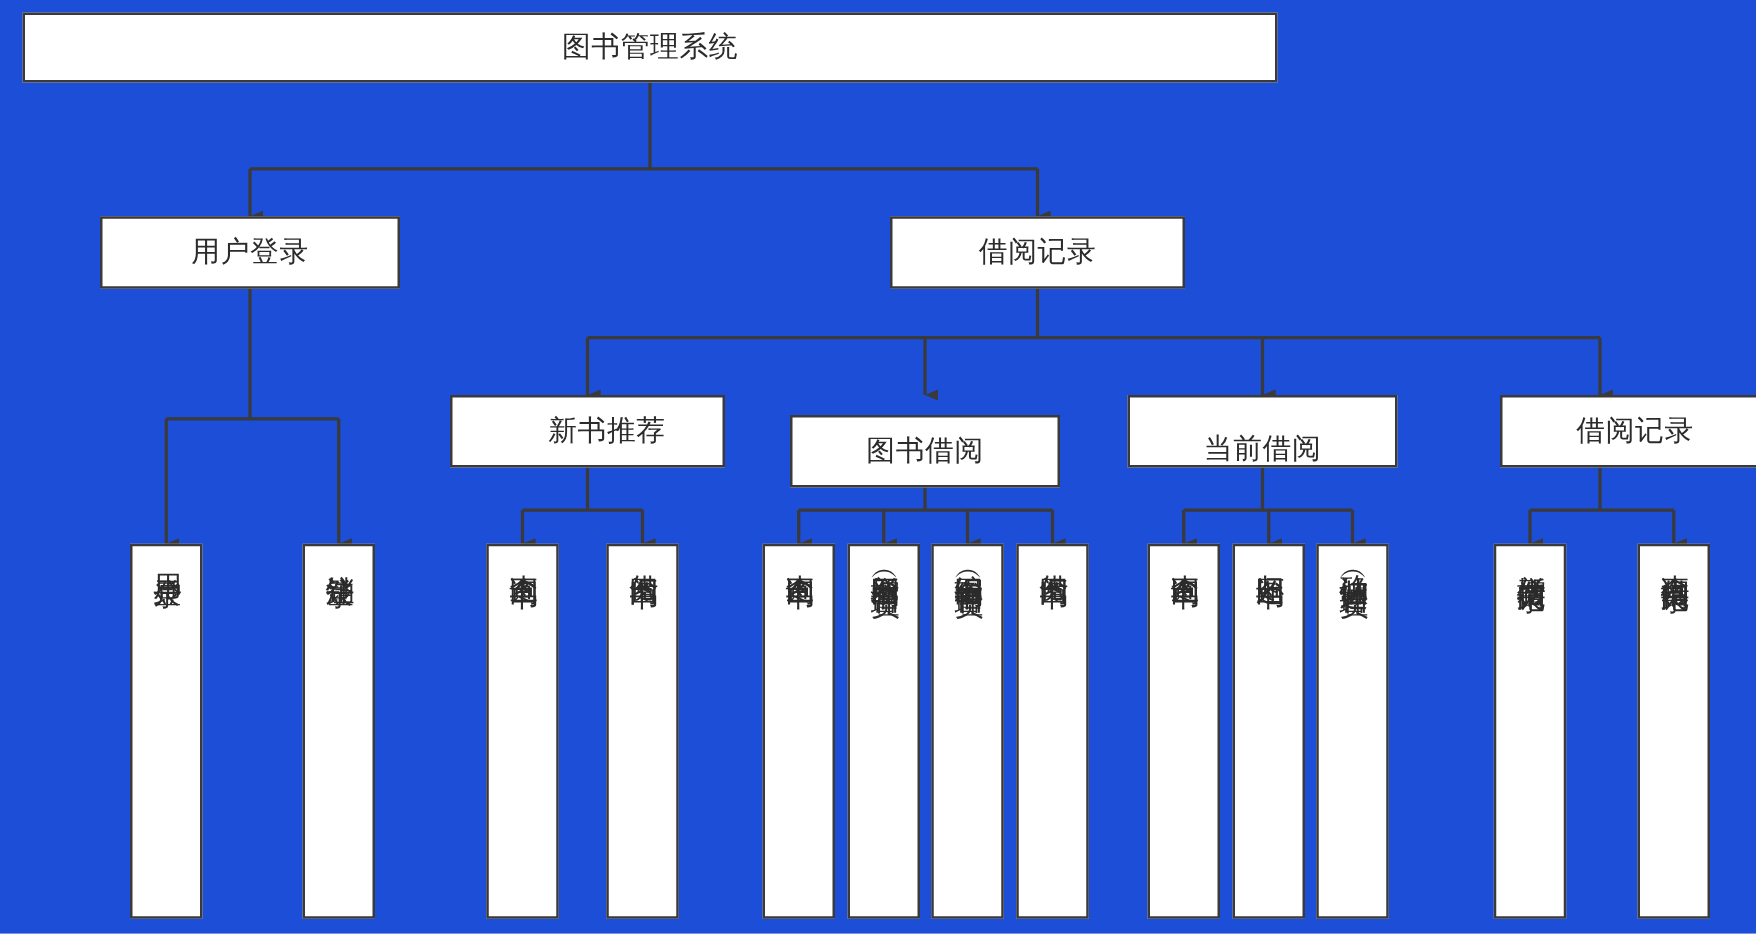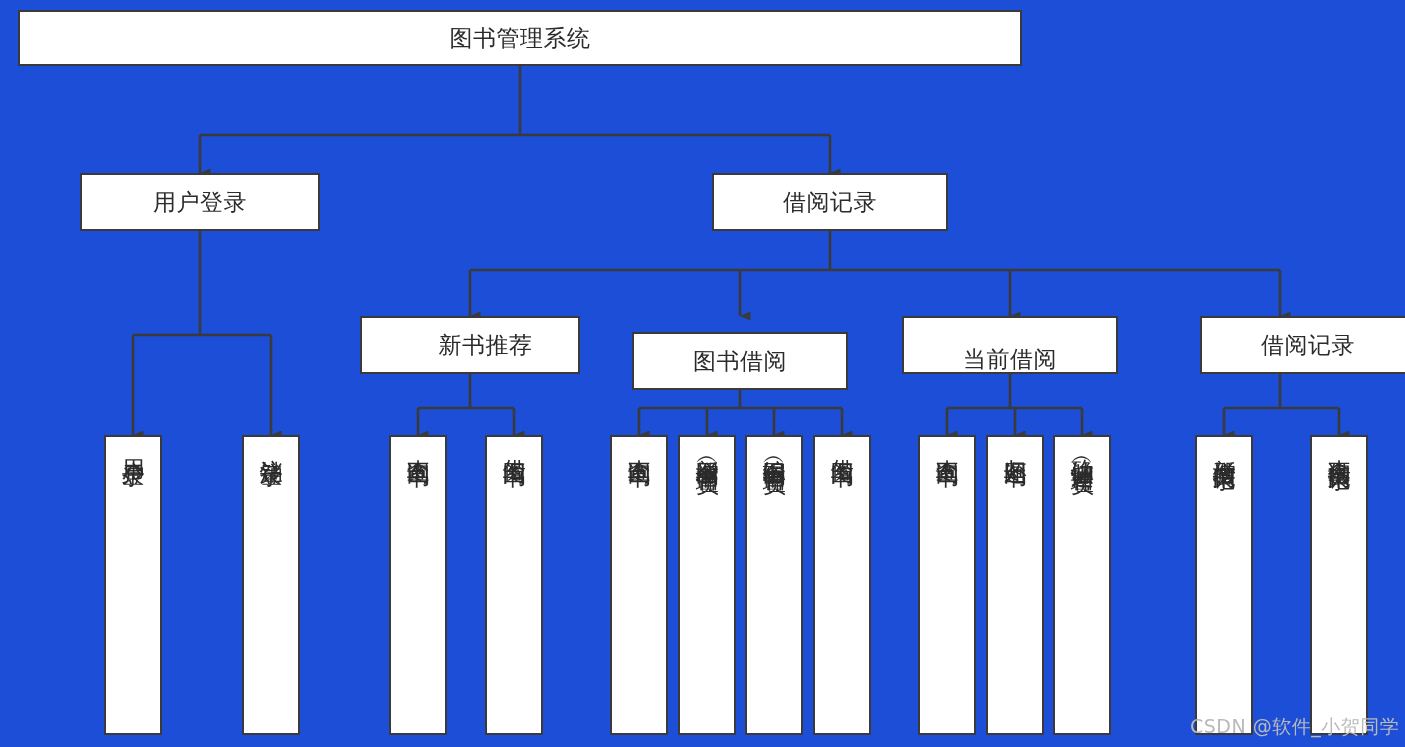--- a/index.html
+++ b/index.html
@@ -176,15 +176,14 @@
         <span class="label" style="color: rgb(43, 43, 43);">确认归还（管理员）</span>
       </div>
       <div class="node vert" style="left: 1195px; top: 435px; width: 58px; height: 300px; border-color: rgb(58, 58, 58); background: rgb(255, 255, 255);">
         <span class="label" style="color: rgb(43, 43, 43);">新增借阅记录</span>
       </div>
       <div class="node vert" style="left: 1310px; top: 435px; width: 58px; height: 300px; border-color: rgb(58, 58, 58); background: rgb(255, 255, 255);">
         <span class="label" style="color: rgb(43, 43, 43);">查询借阅记录</span>
       </div>
     </div>
 
-  <div class="watermark" style="left: 1190px; top: 714px;">CSDN @软件_小贺同学</div>
 
 </div>
 
 </body></html>

